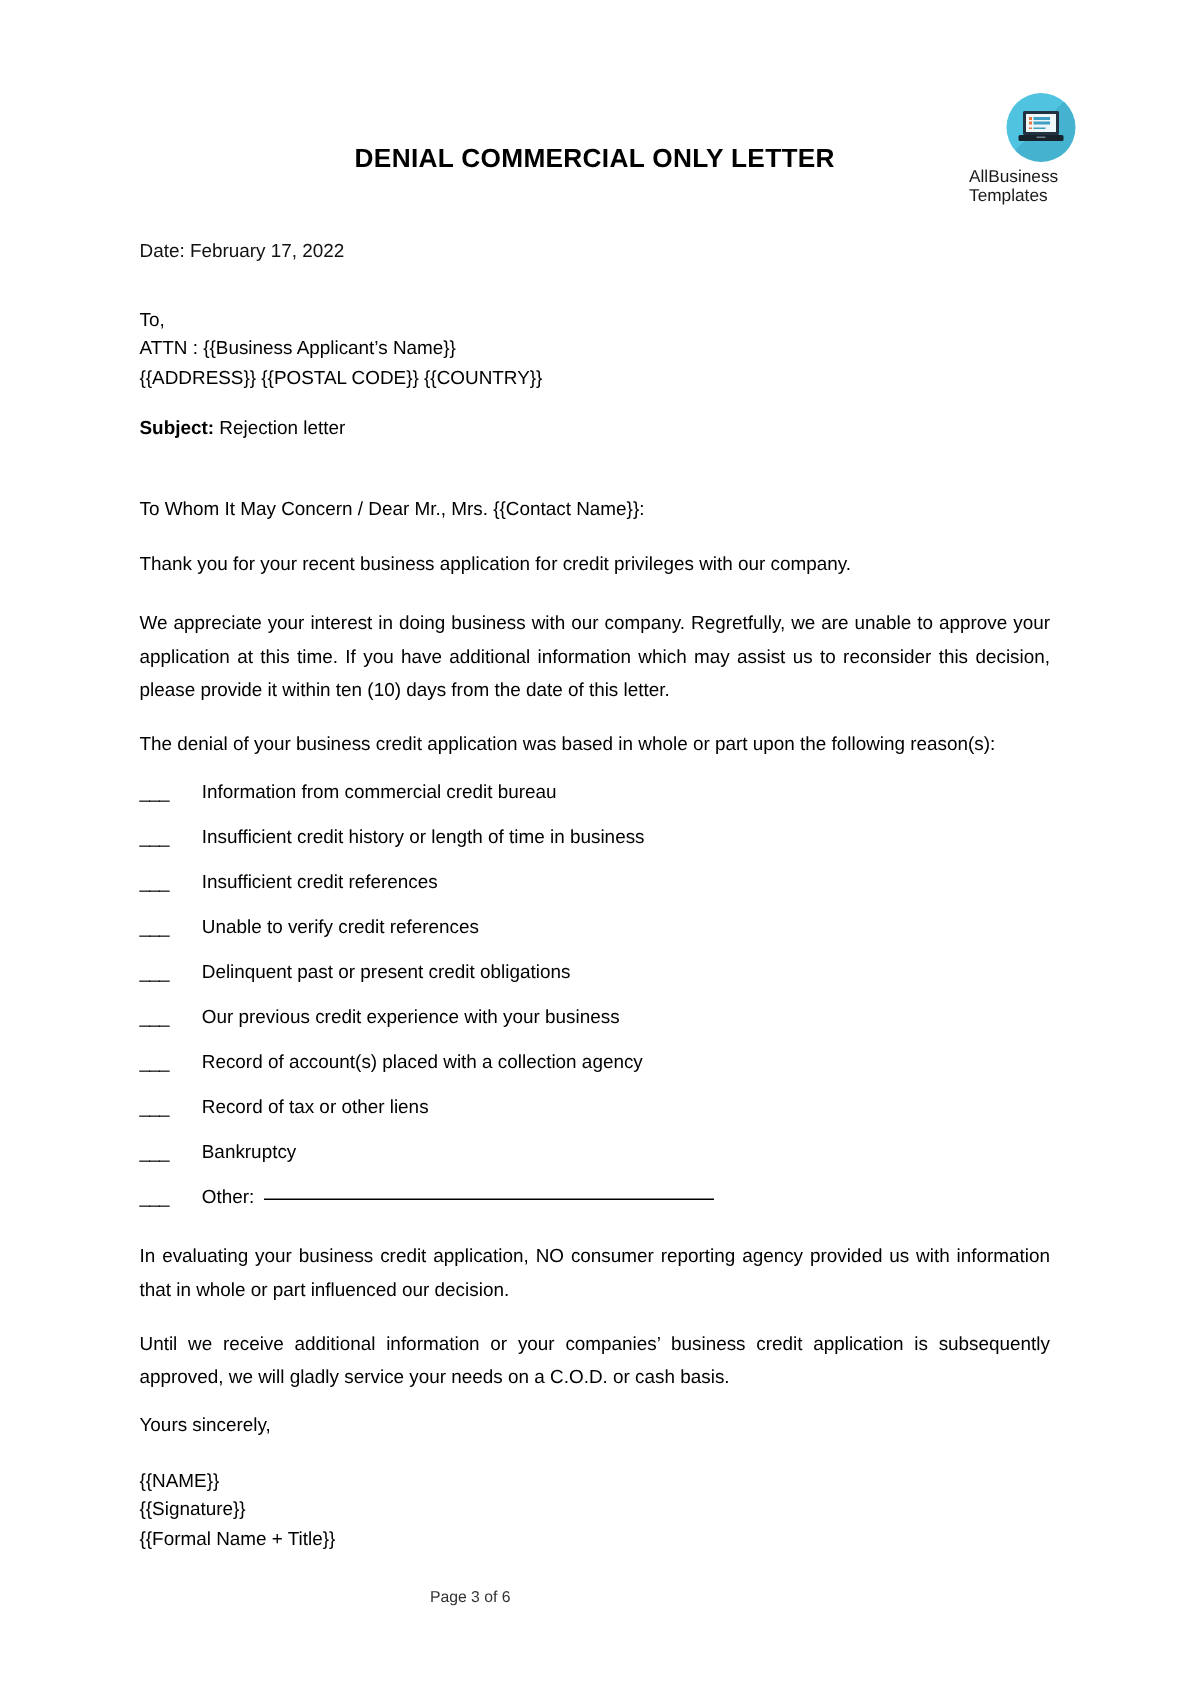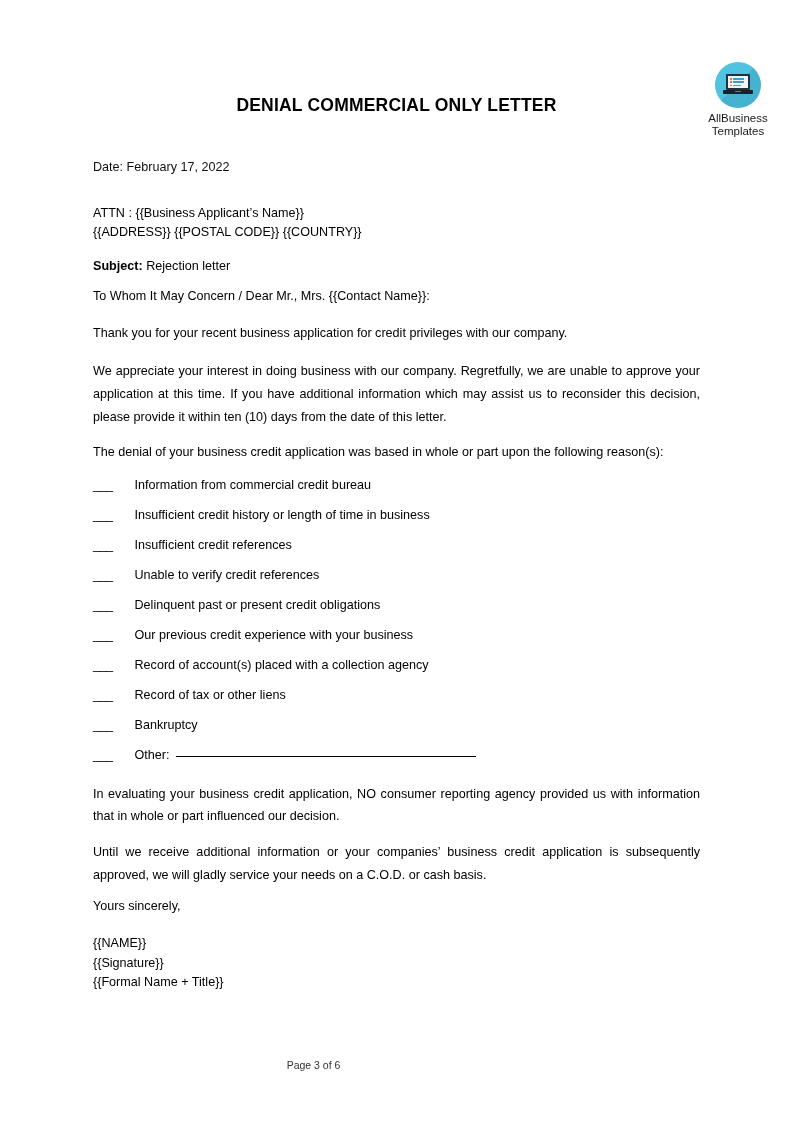--- a/index.html
+++ b/index.html
@@ -18,24 +18,23 @@
 
   .page {
     position: absolute;
     inset: 0;
     background: #ffffff;
   }
 
   
   .logo-block {
     position: absolute;
-    left: 690px;
+    left: 646px;
     top: 62px;
     width: 96px;
-    text-align: center;
   }
   .logo-circle {
     width: 46px;
     height: 46px;
     border-radius: 50%;
     margin: 0 auto;
     position: relative;
     background: #4fc3df;
     overflow: hidden;
   }
@@ -135,21 +134,21 @@
     width: 607px;
   }
   .blk {
     font-size: 12.6px;
     line-height: 19.6px;
     color: #111;
   }
   .blk.date { margin-bottom: 26px; }
   .addr-line { font-size: 12.6px; line-height: 19.6px; }
   .addr-block { margin-bottom: 16px; }
-  .subject { margin-bottom: 16px; font-size: 12.6px; }
+  .subject { margin-bottom: 40px; font-size: 12.6px; }
   .subject b { font-weight: bold; }
   .greet { margin-bottom: 21px; font-size: 12.6px; }
   .para {
     text-align: justify;
     font-size: 12.6px;
     line-height: 22.6px;
     margin-bottom: 13px;
   }
   .para.single { line-height: 19.6px; margin-bottom: 17px; }
 
@@ -220,20 +219,21 @@
     </div>
   </div>
 
   <div class="doc-title">DENIAL COMMERCIAL ONLY LETTER</div>
 
   <div class="body-area">
 
     <div class="blk date">Date: February 17, 2022</div>
 
     <div class="addr-block">
+      <div class="addr-line">To,</div>
       <div class="addr-line">ATTN : {{Business Applicant’s Name}}</div>
       <div class="addr-line">{{ADDRESS}} {{POSTAL CODE}} {{COUNTRY}}</div>
     </div>
 
     <div class="subject">
       <b>Subject:</b>
       <span>Rejection letter</span>
     </div>
 
     <div class="greet">To Whom It May Concern / Dear Mr., Mrs. {{Contact Name}}:</div>

